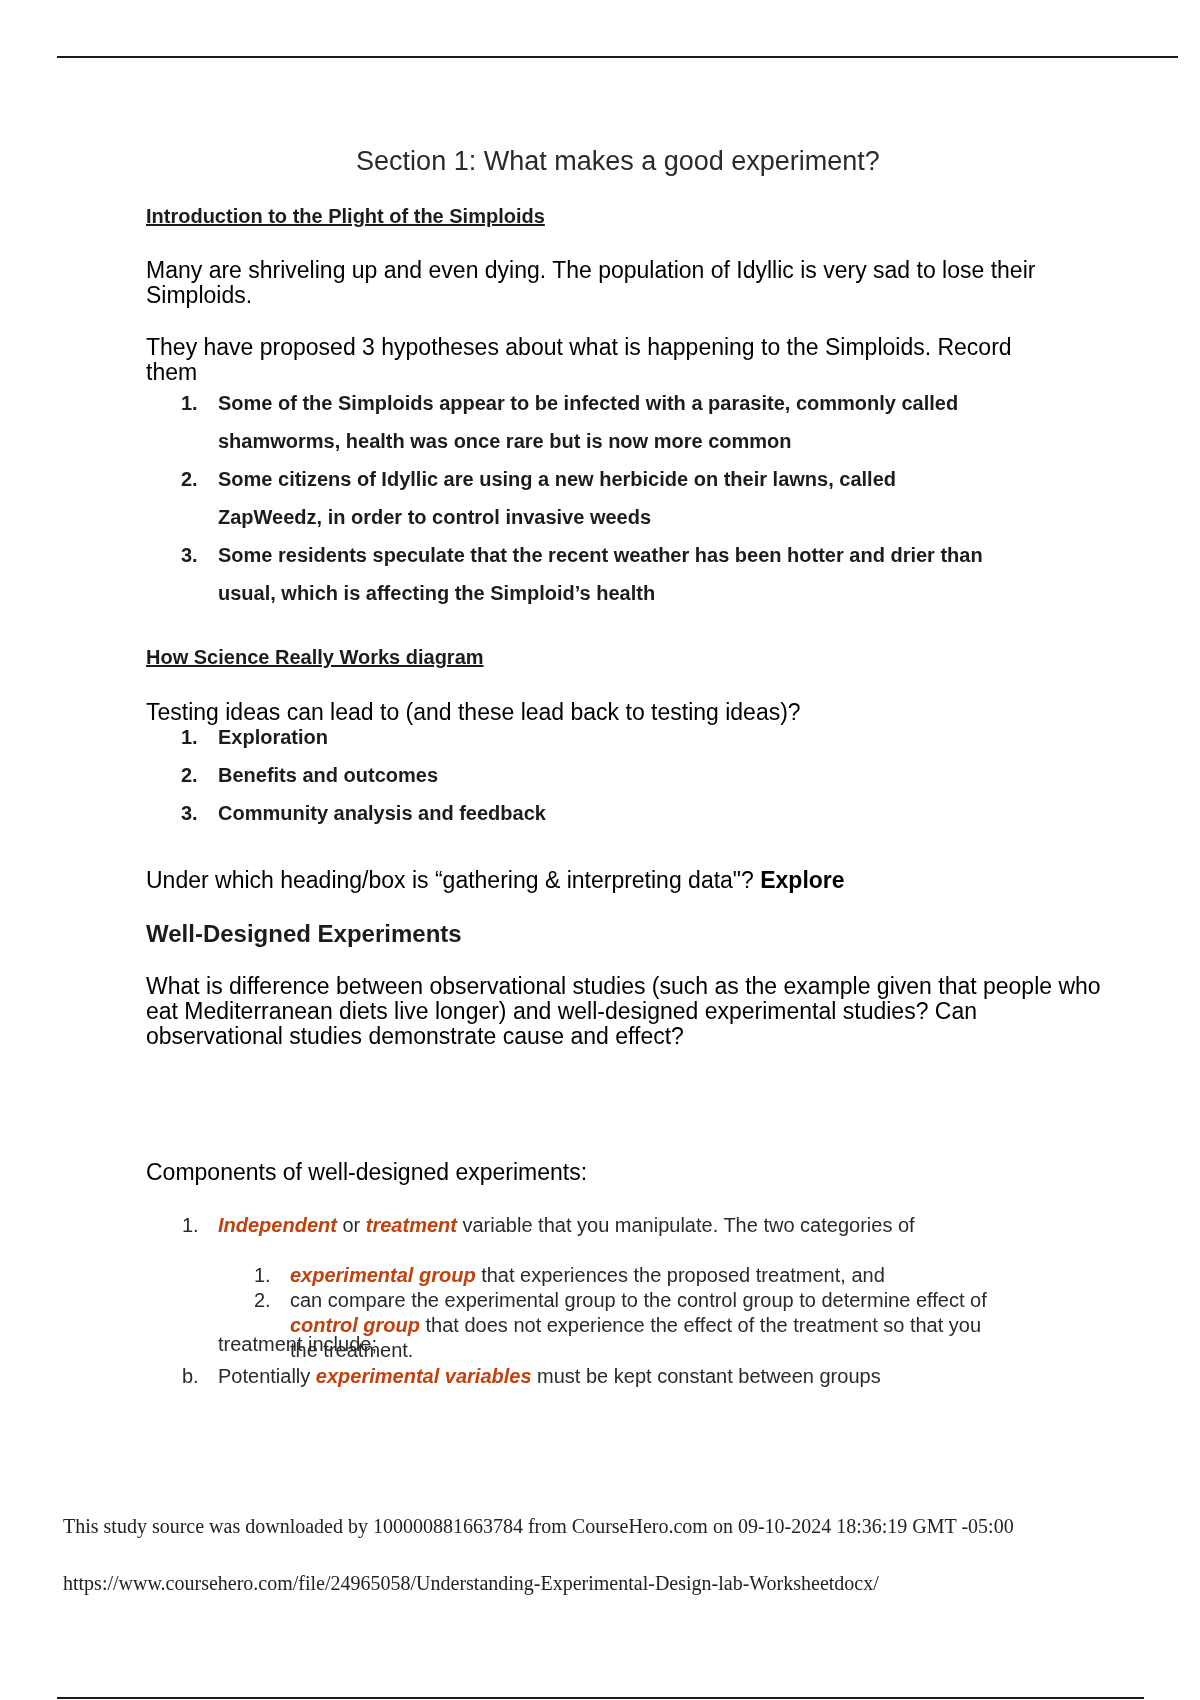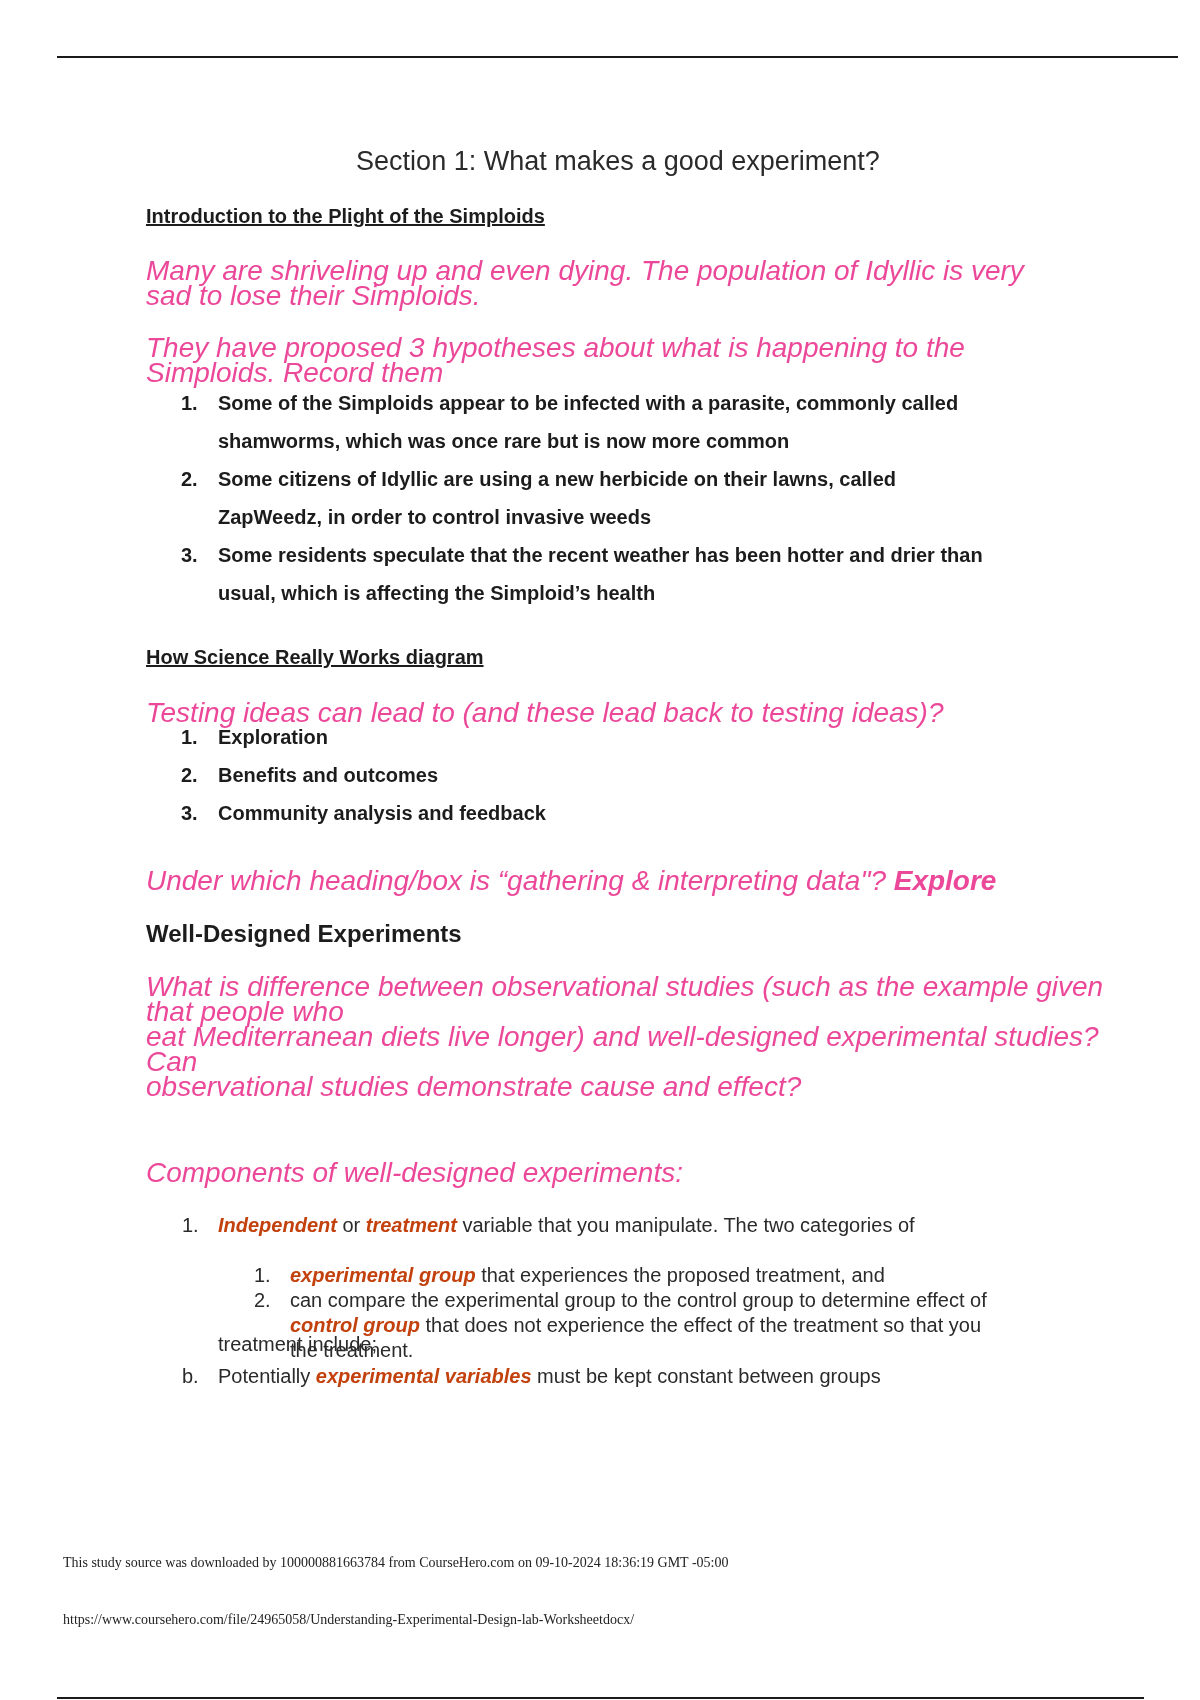--- a/index.html
+++ b/index.html
@@ -5,52 +5,52 @@
     html, body { margin: 0; padding: 0; background: #ffffff; }
     body { width: 1200px; height: 1700px; position: relative; overflow: hidden;
            font-family: "Liberation Sans", sans-serif; color: #222; }
     .rule { position: absolute; background: #1a1a1a; height: 2px; }
     .rule.top { left: 57px; width: 1121px; top: 56px; }
     .rule.bottom { left: 57px; width: 1087px; top: 1697px; }
     .abs { position: absolute; }
     .title { left: 0; width: 1236px; text-align: center; top: 146px; font-size: 27px; color: #2a2a2a; }
     .h-ul { font-weight: bold; text-decoration: underline; font-size: 20px; color: #1c1c1c; text-align: right; }
     .h-b { font-weight: bold; font-size: 24px; color: #1c1c1c; }
-    .p { font-size: 28px; line-height: 25px; color: #ec4899; width: 920px; font-style: italic; }
+    .p { font-size: 23px; line-height: 25px; color: #000000; width: 920px; }
     .left { left: 146px; }
     ol.bold-list { margin: 0; padding: 0; list-style: none; }
     ol.bold-list li { position: relative; padding-left: 72px; font-weight: bold; font-size: 20px; color: #1c1c1c; }
     ol.bold-list li .num { position: absolute; left: 35px; }
     .hyp li { line-height: 38px; margin-bottom: 0; }
     .hws li { line-height: 38px; }
     .comp { font-size: 20px; color: #2a2a2a; }
     .comp .row { position: absolute; line-height: 25px; }
     .bi { font-weight: bold; font-style: italic; color: #c2410c; }
-    .footer { font-family: "Liberation Serif", serif; font-size: 14px; color: #222; left: 63px; margin-top: 40px; }
+    .footer { font-family: "Liberation Serif", serif; font-size: 20px; color: #222; left: 63px; }
   </style>
 </head>
 <body>
 
 <div class="rule top"></div>
 
 <div class="abs title">Section 1: What makes a good experiment?</div>
 
 <div class="abs left h-ul" style="top:205px;">Introduction to the Plight of the Simploids</div>
 
 <div class="abs left p" style="top:258px;">Many are shriveling up and even dying. The population of Idyllic is very sad to lose their Simploids.</div>
 
 <div class="abs left p" style="top:335px;">
   <div>They have proposed 3 hypotheses about what is happening to the Simploids.  Record them</div>
 </div>
 
 <ol class="abs bold-list hyp" style="left:146px; top:384px; width:960px;">
   <li>
     <span class="num">1.</span>
     <div>Some of the Simploids appear to be infected with a parasite, commonly called</div>
-    <div>shamworms, which was once rare but is now more common</div>
+    <div>shamworms, health was once rare but is now more common</div>
   </li>
   <li>
     <span class="num">2.</span>
     <div>Some citizens of Idyllic are using a new herbicide on their lawns, called</div>
     <div>ZapWeedz, in order to control invasive weeds</div>
   </li>
   <li>
     <span class="num">3.</span>
     <div>Some residents speculate that the recent weather has been hotter and drier than</div>
     <div>usual, which is affecting the Simploid’s health</div>

